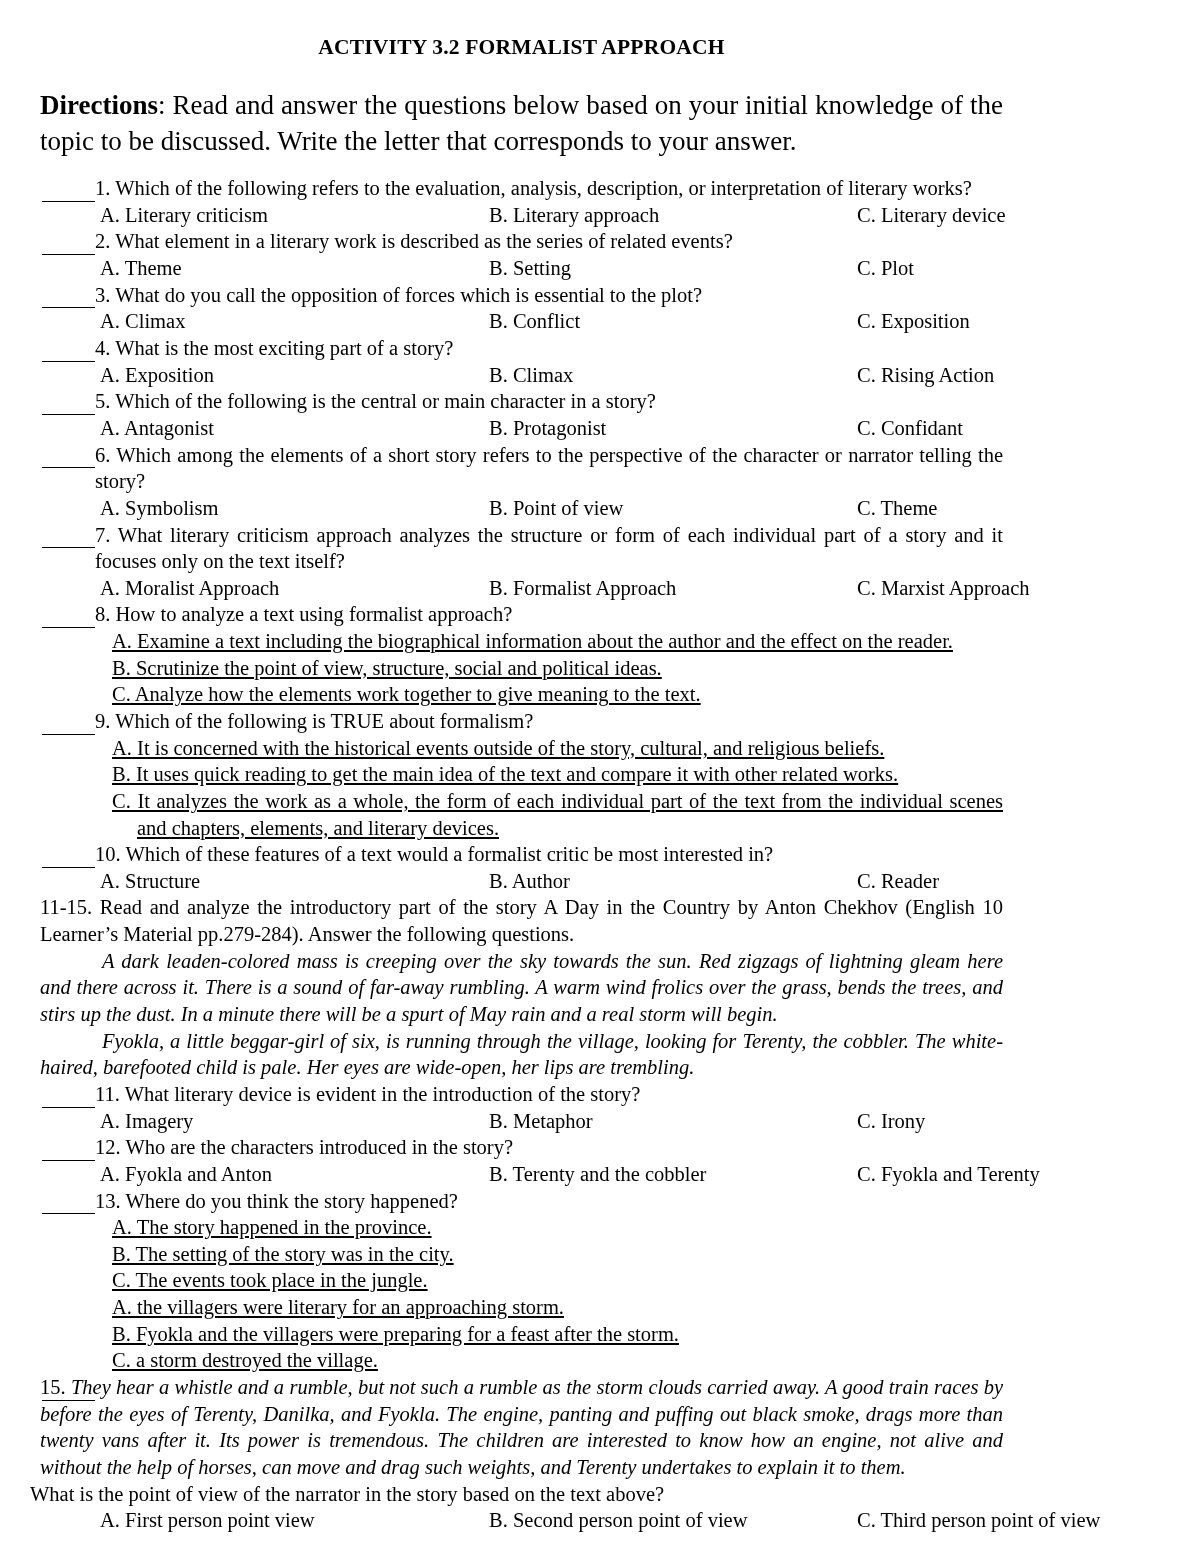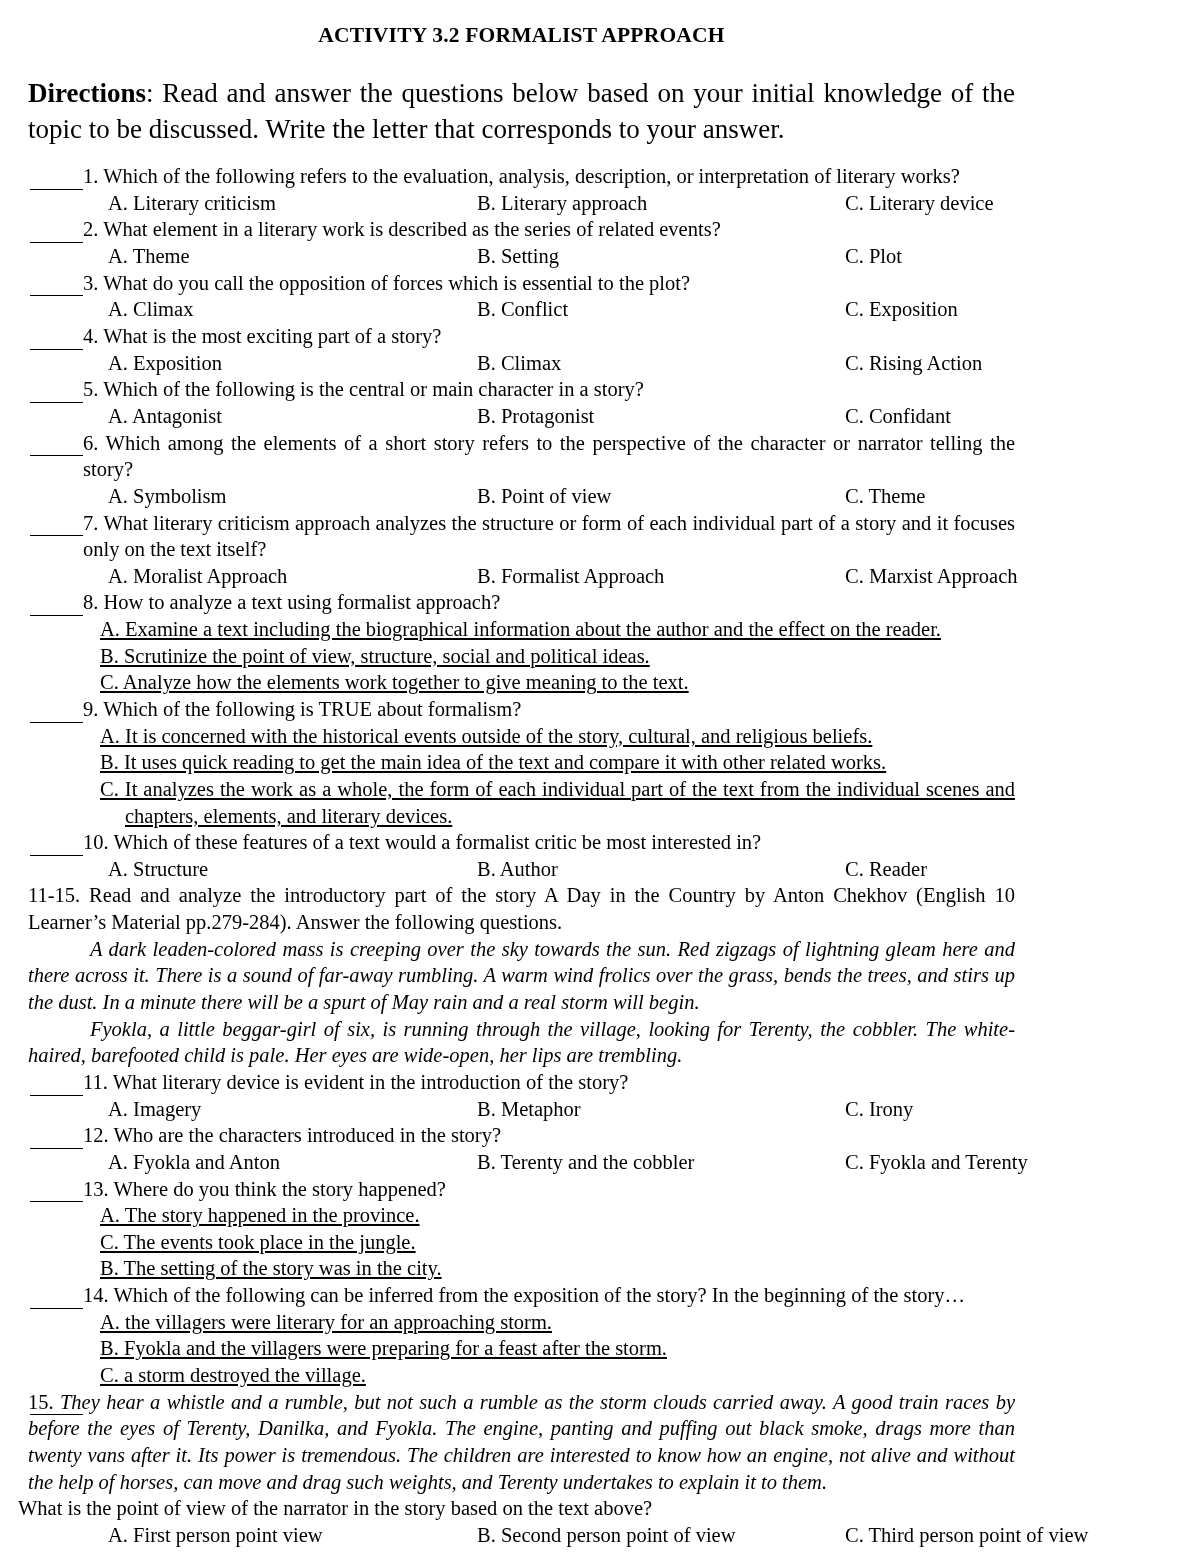--- a/index.html
+++ b/index.html
@@ -13,21 +13,21 @@
     font-family: "Liberation Serif", "DejaVu Serif", serif;
     color: #000000;
     font-size: 20.5px;
     line-height: 1.30;
     -webkit-font-smoothing: antialiased;
   }
   .page {
     position: relative;
     width: 1043px;
     min-height: 1563px;
-    padding: 0;
+    padding: 12px;
     box-sizing: border-box;
   }
   .title {
     text-align: center;
     font-weight: bold;
     font-size: 21.5px;
     letter-spacing: 0.2px;
     padding-top: 22px;
     margin-bottom: 26px;
   }
@@ -68,21 +68,21 @@
   .opts {
     position: relative;
     height: 1.30em;
     margin: 0;
   }
   .opt {
     position: absolute;
     top: 0;
     white-space: nowrap;
   }
-  .opt.a { left: 108px; }
+  .opt.a { left: 88px; }
   .opt.b { left: 477px; }
   .opt.c { left: 845px; }
 
   
   .optstack {
     padding-left: 125px;
     text-indent: -25px;
     margin: 0 28px 0 0;
     text-align: justify;
     text-justify: inter-word;
@@ -278,29 +278,25 @@
       <span class="opt c">C. Fyokla and Terenty</span>
     </div>
   </div>
 
   <div class="qblock">
     <div class="qline">
       <span class="blank"></span>
       <span class="qtext"><span>13.</span> <span>Where do you think the story happened?</span></span>
     </div>
     <div class="optstack">A. The story happened in the province.</div>
+    <div class="optstack">B. The setting of the story was in the city.</div>
     <div class="optstack">C. The events took place in the jungle.</div>
-    <div class="optstack">B. The setting of the story was in the city.</div>
-  </div>
-
-  <div class="qblock">
-    <div class="qline">
-      <span class="blank"></span>
-      <span class="qtext"><span>14.</span> <span>Which of the following can be inferred from the exposition of the story? In the beginning of the story…</span></span>
-    </div>
+  </div>
+
+  <div class="qblock">
     <div class="optstack">A. the villagers were literary for an approaching storm.</div>
     <div class="optstack">B. Fyokla and the villagers were preparing for a feast after the storm.</div>
     <div class="optstack">C. a storm destroyed the village.</div>
   </div>
 
   <div class="qblock">
     <div class="q15">
       <span class="blank"></span>
       <span class="body"><span class="num">15.</span> <i>They hear a whistle and a rumble, but not such a rumble as the storm clouds carried away. A good train races by before the eyes of Terenty, Danilka, and Fyokla. The engine, panting and puffing out black smoke, drags more than twenty vans after it. Its power is tremendous. The children are interested to know how an engine, not alive and without the help of horses, can move and drag such weights, and Terenty undertakes to explain it to them.</i></span>
     </div>

